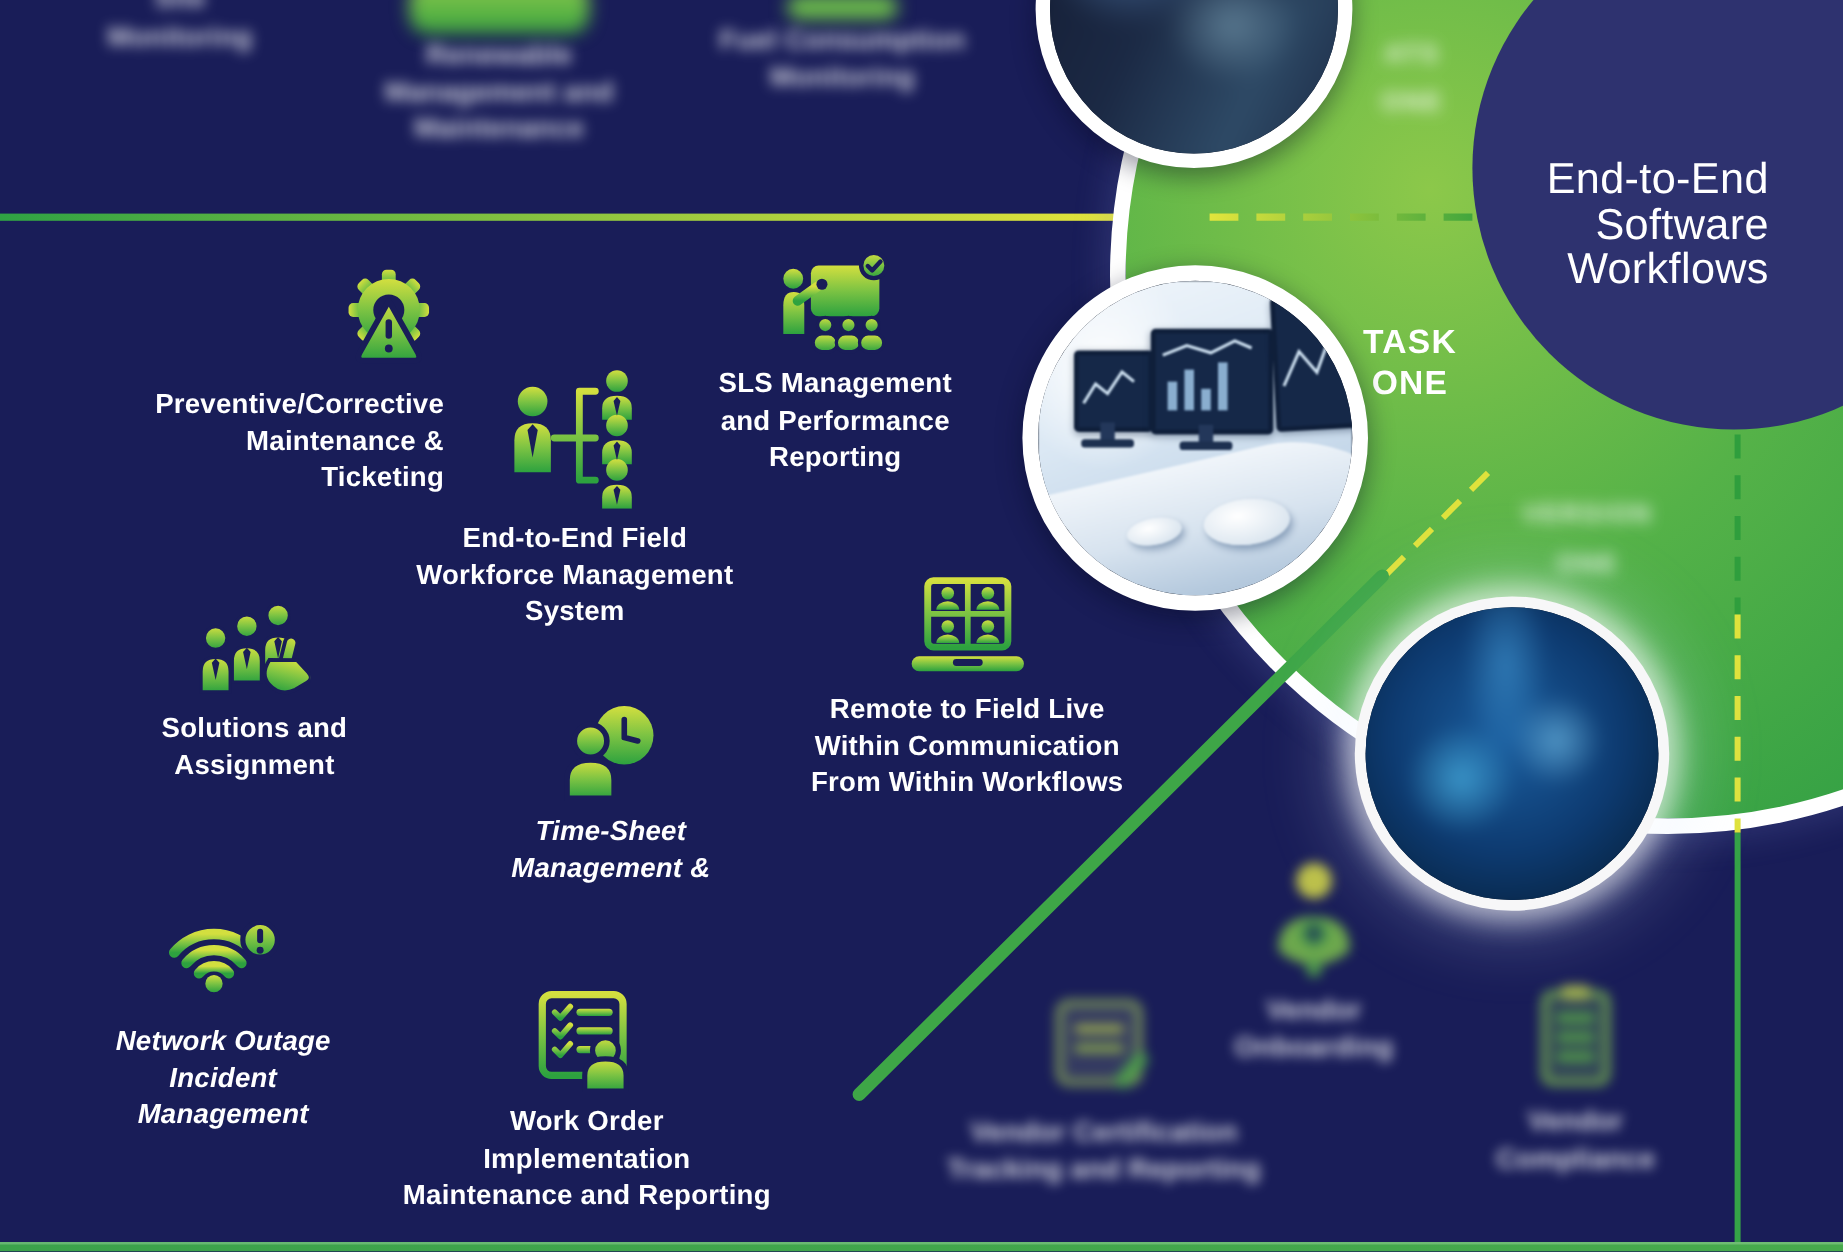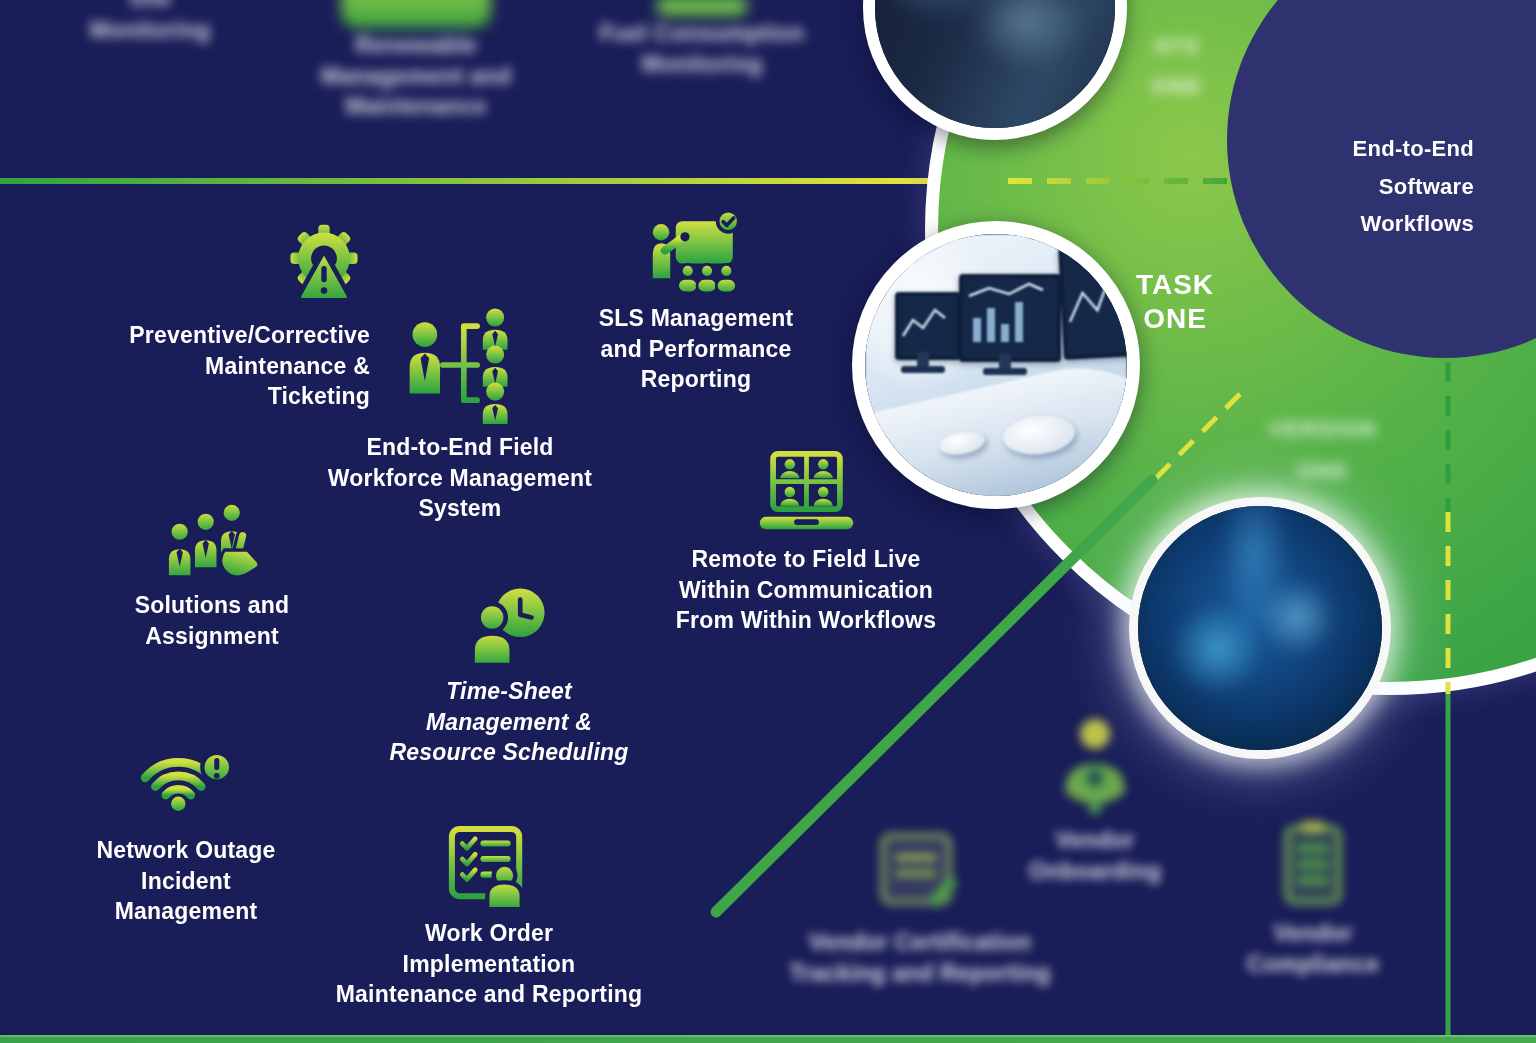--- a/index.html
+++ b/index.html
@@ -70,21 +70,21 @@
     background:radial-gradient(ellipse at 40% 35%, #ffffff, #dde7f0 70%, #c3d2e0);
     box-shadow:2px 4px 6px rgba(60,90,130,.45);}
   .m1{left:74px;top:198px;width:46px;height:22px;transform:rotate(-10deg);}
   .m2{left:138px;top:182px;width:72px;height:38px;transform:rotate(-6deg);}
   
   .ft{position:absolute;text-align:center;z-index:7;}
   .ft svg{display:inline-block;}
   .lbl{color:#ffffff;font-weight:bold;font-size:23px;line-height:30.5px;letter-spacing:.2px;margin-top:4px;}
   .hero-title{
     position:absolute;left:1230px;top:130px;width:244px;z-index:5;
-    color:#ffffff;font-weight:bold;font-size:22px;line-height:37.5px;text-align:right;letter-spacing:.3px;
+    color:#ffffff;font-weight:normal;font-size:36px;line-height:37.5px;text-align:right;letter-spacing:.3px;
   }
   .task{
     position:absolute;left:1100px;top:268px;width:150px;z-index:5;text-align:center;
     color:#ffffff;font-weight:bold;font-size:28px;line-height:34px;letter-spacing:1px;
   }
   .badge{
     position:absolute;z-index:5;text-align:center;color:#ffffff;font-weight:bold;
     font-size:21px;line-height:40px;letter-spacing:2px;
     filter:blur(6px);opacity:.9;
   }
@@ -212,21 +212,21 @@
     <rect x="45.2" y="48" width="5.6" height="17" rx="2.8" fill="#191d58"></rect>
     <circle cx="48" cy="73.5" r="3.4" fill="#191d58"></circle>
   </svg>
   <div class="lbl">
     <div>Preventive/Corrective</div>
     <div>Maintenance &amp;</div>
     <div>Ticketing</div>
   </div>
 </div>
 
-<div class="ft" style="left:280px;top:306px;width:360px;">
+<div class="ft" style="left:299px;top:306px;width:360px;">
   <svg width="114" height="118" viewBox="0 0 120 124">
     <defs>
         <linearGradient id="g2" x1="0" y1="0" x2="0" y2="1">
       <stop offset="0" stop-color="#d3df3f"></stop>
           <stop offset=".5" stop-color="#7cc343"></stop>
           <stop offset="1" stop-color="#2da23f"></stop>
     </linearGradient>
       </defs>
     <path d="M42 62 H64 M64 21 V99 M64 21 H78 M64 99 H78 M64 62 H78" stroke="url(#g2)" stroke-width="6" fill="none" stroke-linecap="round"></path>
     <circle cx="23" cy="30" r="13" fill="url(#g2)"></circle>
@@ -311,21 +311,21 @@
       <rect x="74" y="40" width="11.5" height="34" rx="5.7"></rect>
       <path d="M64 66 q-5 15 5 22 q13 9 25 -1 l9 -9 q5 -5 -1 -9.5 l-13 -8.5 z"></path>
     </g>
   </svg>
   <div class="lbl">
     <div>Solutions and</div>
     <div>Assignment</div>
   </div>
 </div>
 
-<div class="ft" style="left:616px;top:450px;width:380px;">
+<div class="ft" style="left:616px;top:480px;width:380px;">
   <svg width="105" height="86" viewBox="0 0 110 90">
     <defs>
         <linearGradient id="g5" x1="0" y1="0" x2="0" y2="1">
       <stop offset="0" stop-color="#d3df3f"></stop>
           <stop offset=".5" stop-color="#7cc343"></stop>
           <stop offset="1" stop-color="#2da23f"></stop>
     </linearGradient>
       </defs>
     <rect x="20" y="4" width="70" height="58" rx="5" fill="none" stroke="url(#g5)" stroke-width="6"></rect>
     <path d="M55 4 V62 M20 33 H90" stroke="url(#g5)" stroke-width="5"></path>
@@ -359,25 +359,24 @@
     </linearGradient>
       </defs>
     <circle cx="61" cy="35" r="26" fill="url(#g6)"></circle>
     <path d="M61 37 V21 M61 37 L73 40" stroke="#191d58" stroke-width="5" stroke-linecap="round"></path>
     <circle cx="31" cy="40" r="14.5" fill="url(#g6)" stroke="#191d58" stroke-width="5"></circle>
     <path d="M10 91 V75 Q10 57 31 57 Q52 57 52 75 V91 Z" fill="url(#g6)" stroke="#191d58" stroke-width="5"></path>
   </svg>
   <div class="lbl">
     <div>Time-Sheet</div>
     <div>Management &amp;</div>
-    <div>Resource Scheduling</div>
-  </div>
-</div>
-
-<div class="ft" style="left:11px;top:742px;width:350px;">
+  </div>
+</div>
+
+<div class="ft" style="left:11px;top:758px;width:350px;font-style:italic;">
   <svg width="100" height="85" viewBox="0 0 104 88">
     <defs>
         <linearGradient id="g7" x1="0" y1="0" x2="0" y2="1">
       <stop offset="0" stop-color="#d3df3f"></stop>
           <stop offset=".5" stop-color="#7cc343"></stop>
           <stop offset="1" stop-color="#2da23f"></stop>
     </linearGradient>
       </defs>
     <g stroke="url(#g7)" stroke-width="9" fill="none" stroke-linecap="round">
       <path d="M31 55 A17 17 0 0 1 57 55"></path>

